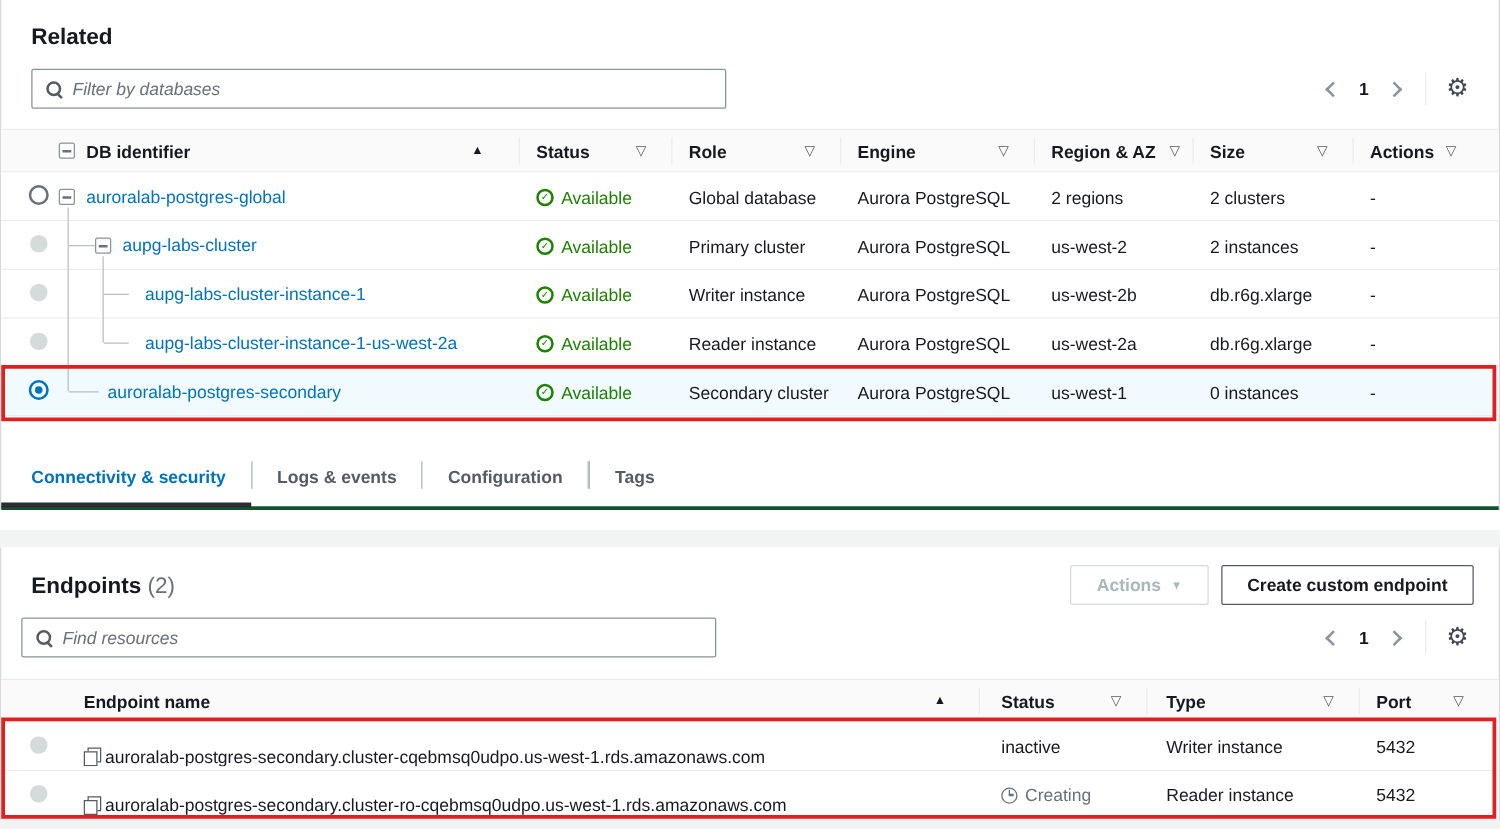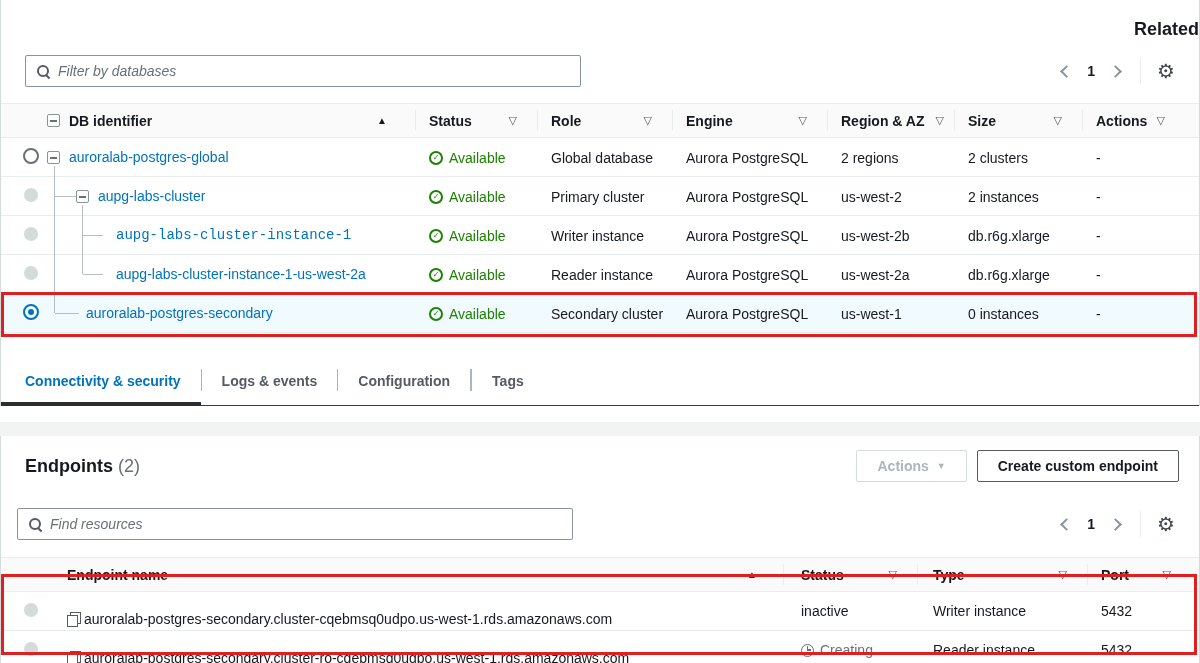--- a/index.html
+++ b/index.html
@@ -4,21 +4,21 @@
 <style>
   * { box-sizing: border-box; margin: 0; padding: 0; }
   html,body { width:1200px; height:663px; }
   body {
     font-family: "Liberation Sans", "DejaVu Sans", sans-serif;
     font-size: 14px; color:#16191f; background:#fff; overflow:hidden;
   }
   .page { position:relative; width:1200px; height:663px; background:#fff; }
 
   
-  h2.section-title { font-size:18px; font-weight:700; color:#16191f;text-align:right; }
+  h2.section-title { font-size:18px; font-weight:700; color:#16191f; }
   .count { font-weight:400; color:#687078; }
 
   
   .related { padding-top:19px; border-left:1px solid #d5dbdb; border-right:1px solid #d5dbdb; }
   .related h2 { margin-left:24px; }
 
   .filter-row { display:flex; align-items:center; margin-top:15px; padding:0 24px; }
   .search-box {
     display:flex; align-items:center; gap:8px;
     width:556px; height:32px; padding:0 10px;
@@ -73,41 +73,41 @@
   .tree-cell .link { position:absolute; top:11px; }
   .link { color:#0073bb; text-decoration:none; cursor:pointer; font-size:14px; }
 
   
   .status-ok { display:flex; align-items:center; gap:6px; color:#1d8102; }
   .check-circle { width:14px; height:14px; border:2px solid #1d8102; border-radius:50%;
     display:inline-flex; align-items:center; justify-content:center;
     font-size:8px; font-weight:700; color:#1d8102; flex:0 0 auto; }
 
   
-  .tabs { display:flex; align-items:stretch; margin-top:26px; border-bottom:1px solid #14532d; }
+  .tabs { display:flex; align-items:stretch; margin-top:26px; border-bottom:3px solid #14532d; }
   .tab { padding:14px 20px 16px 20px; font-weight:700; font-size:14px; color:#545b64; position:relative; cursor:pointer; }
   .tab.first { padding-left:24px; }
   .tab.active { color:#0073bb; }
   .tab.active::after { content:''; position:absolute; left:0; right:0; bottom:-1px; height:4px; background:#2a2e33; }
   .tab-div { width:1px; background:#aab7b8; margin:10px 0 14px 0; }
 
   .spacer16 { height:16px; background:#fff; }
   .gray-band { height:14px; background:#f2f3f3; }
 
   
   .endpoints { background:#fff; border-left:1px solid #d5dbdb; border-right:1px solid #d5dbdb; padding-top:14px; }
   .ep-header { display:flex; align-items:center; padding:0 20px 0 24px; }
   .ep-buttons { margin-left:auto; display:flex; gap:10px; }
   .btn { height:32px; border-radius:2px; background:#fff; font-weight:700; font-size:14px;
     padding:0 20px; font-family:inherit; display:inline-flex; align-items:center; gap:8px; }
   .btn.disabled { border:1px solid #d5dbdb; color:#aab7b8; }
   .btn.secondary { border:1px solid #545b64; color:#16191f; cursor:pointer; }
   .btn .caret { font-size:9px; }
 
-  .ep-filter { margin-top:26px;padding-left:16px; }
+  .ep-filter { margin-top:10px;padding-left:16px; }
 
   
   .copy-icon { position:relative; width:13px; height:14px; display:inline-block; flex:0 0 auto; }
   .copy-icon::before { content:''; position:absolute; left:3px; top:0; width:9px; height:10px; border:1px solid #545b64; }
   .copy-icon::after { content:''; position:absolute; left:0; top:3px; width:9px; height:10px; border:1px solid #545b64; background:#fff; }
   .ep-name { display:flex; align-items:center; gap:4px; padding-left:22px;margin-top:16px; }
   .status-creating { display:flex; align-items:center; gap:6px; color:#687078; }
   .clock { position:relative; width:13px; height:13px; border:1.5px solid #687078; border-radius:50%; flex:0 0 auto; }
   .clock::before { content:''; position:absolute; left:4.5px; top:1.5px; width:1.5px; height:4px; background:#687078; }
   .clock::after { content:''; position:absolute; left:5px; top:4.5px; width:3.5px; height:1.5px; background:#687078; }
@@ -220,21 +220,21 @@
             <div class="cell">us-west-2</div>
             <div class="cell">2 instances</div>
             <div class="cell">-</div>
           </div>
           <div class="grid-rel row">
             <div class="cell sel-cell"><span class="radio disabled"></span></div>
             <div class="tree-cell">
               <div class="seg" style="left: 9px; width: 1px; top: 0px; bottom: 0px;"></div>
               <div class="seg" style="left: 37px; width: 1px; top: 0px; bottom: 0px;"></div>
               <div class="seg" style="left: 38px; top: 19px; width: 20px; height: 1px;"></div>
-              <span class="link" style="left: 71px; font-family: Liberation Mono, monospace;">aupg-labs-cluster-instance-1</span>
+              <span class="link" style="left: 71px;">aupg-labs-cluster-instance-1</span>
             </div>
             <div class="cell">
               <span class="status-ok">
                 <span class="check-circle">✓</span>
                 <span>Available</span>
               </span>
             </div>
             <div class="cell">Writer instance</div>
             <div class="cell">Aurora PostgreSQL</div>
             <div class="cell">us-west-2b</div>

